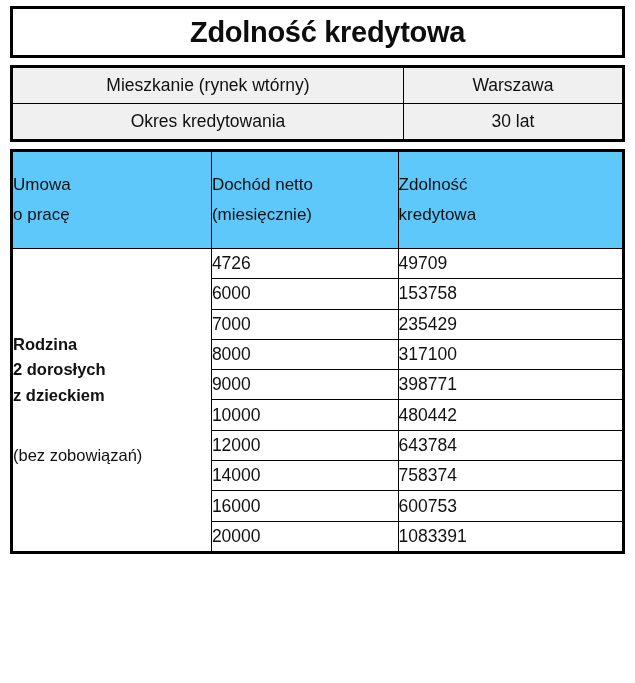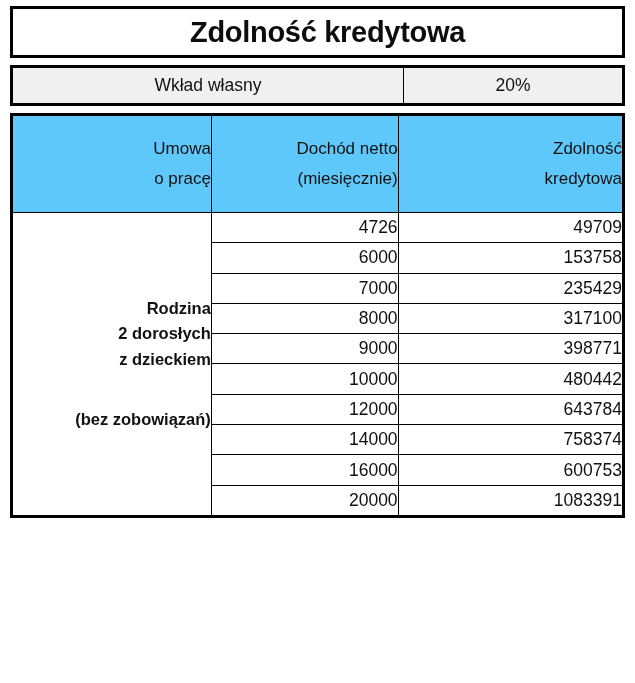--- a/index.html
+++ b/index.html
@@ -73,21 +73,21 @@
   .main-table {
     border: 3px solid #000000;
     border-collapse: collapse;
     width: 100%;
     table-layout: fixed;
     background: #ffffff;
   }
   .main-table th,
   .main-table td {
     border: 1px solid #000000;
-    text-align: right;
+    text-align: left;
     vertical-align: middle;
     color: #111111;
     padding: 0;
   }
 
   .main-table th {
     background: #5fc8fb;
     font-size: 17px;
     font-weight: normal;
     height: 96px;
@@ -108,40 +108,44 @@
     text-align: center;
     font-size: 16.5px;
     line-height: 1.55;
   }
   .family-strong {
     font-weight: bold;
     display: block;
   }
   .family-note {
     display: block;
-    font-weight: bold;
+    font-weight: normal;
     margin-top: 34px;
   }
 </style>
 </head>
 <body>
 
 <div class="sheet">
 
   <div class="title-box">
     <div class="title-text">Zdolność kredytowa</div>
   </div>
 
   <div class="gap-sm"></div>
 
   <table class="params">
     <tbody>
       <tr>
-        <td class="wide-left">Wkład własny</td>
-        <td class="wide-right">20%</td>
+        <td class="wide-left">Mieszkanie (rynek wtórny)</td>
+        <td class="wide-right">Warszawa</td>
+      </tr>
+      <tr>
+        <td class="wide-left">Okres kredytowania</td>
+        <td class="wide-right">30 lat</td>
       </tr>
     </tbody>
   </table>
 
   <div class="gap-md"></div>
 
   <table class="main-table">
     <thead>
       <tr>
         <th class="col-umowa">

